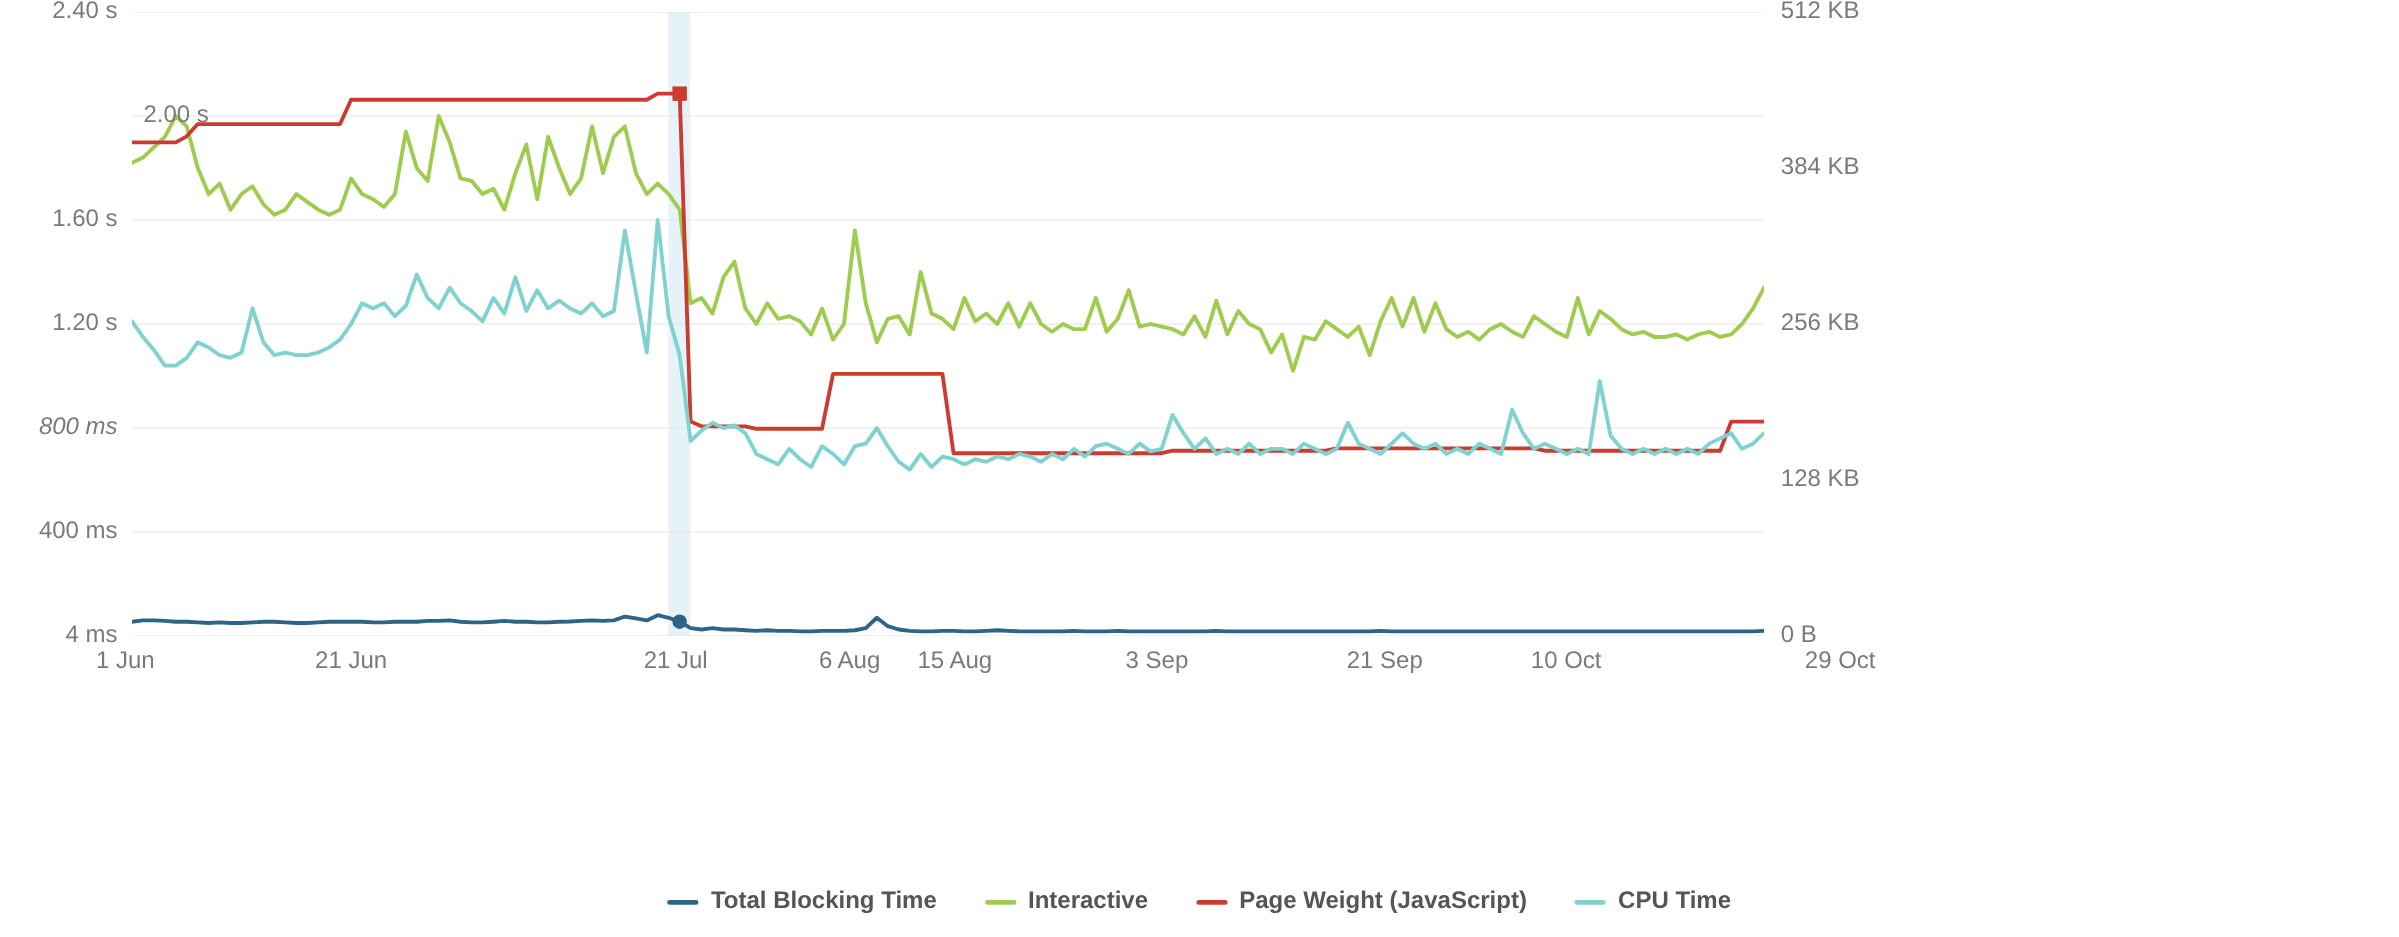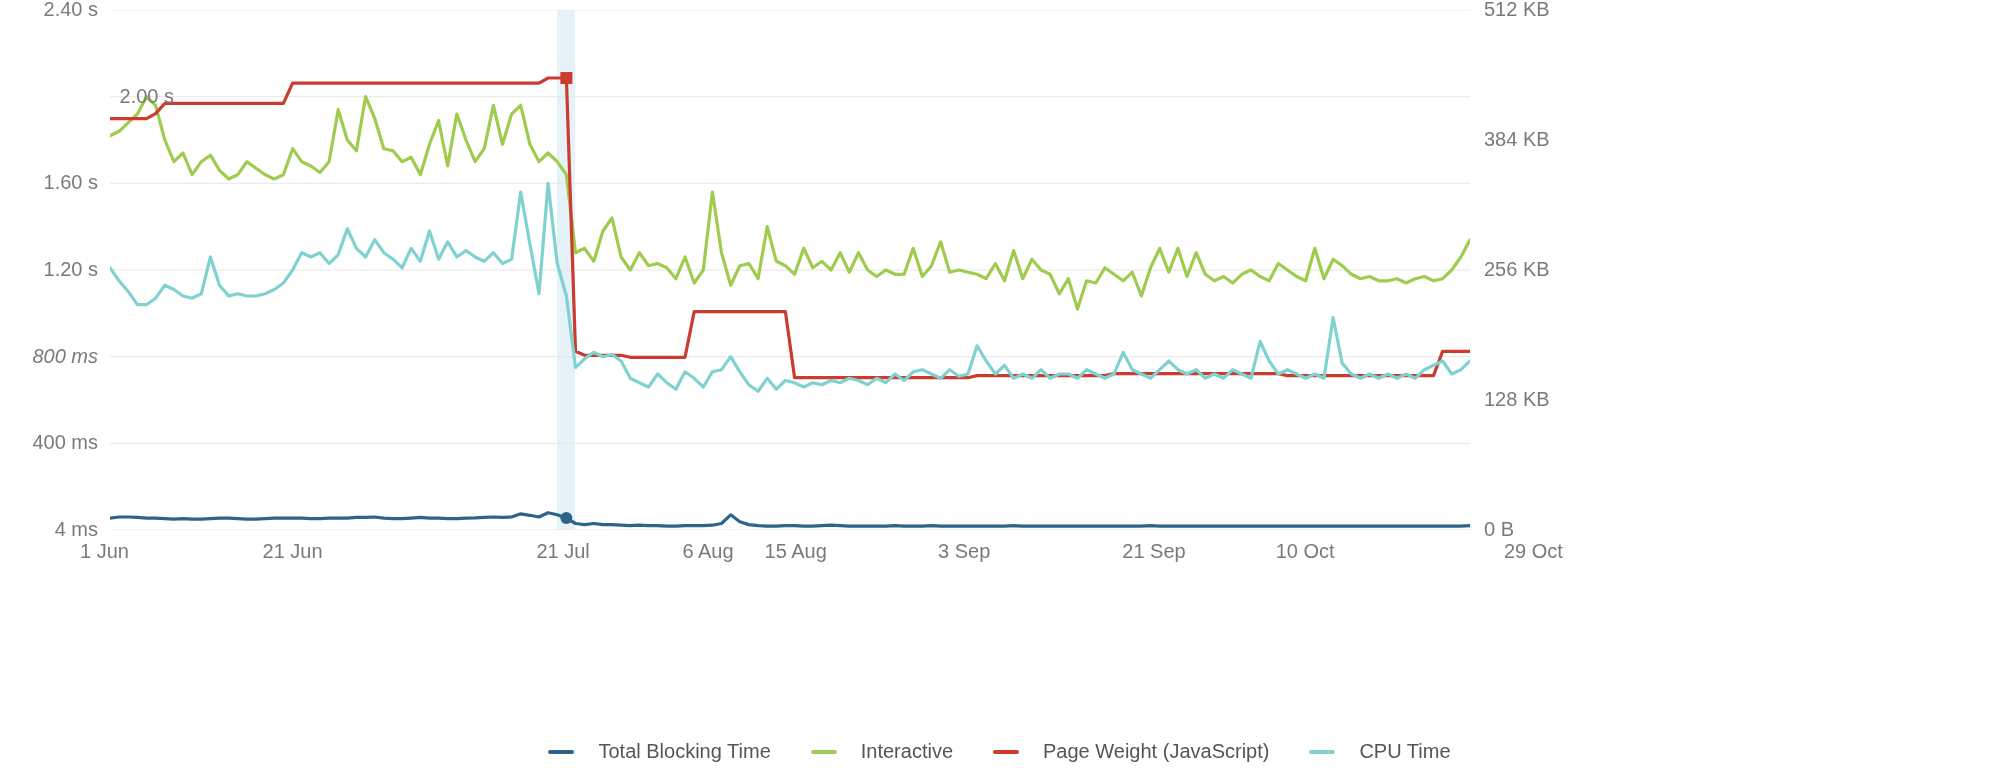--- a/index.html
+++ b/index.html
@@ -1,20 +1,20 @@
 <!DOCTYPE html>
 <html><head>
 <meta charset="utf-8">
 <style>
   html,body{margin:0;padding:0;background:#fff;font-family:"Lucida Grande","Helvetica Neue",Arial,sans-serif;color:#666;}
   .wrap{position:relative;width:1999px;height:781px;}
   .plot{position:absolute;left:110px;top:10px;width:1360px;height:520px;} 
   .label{position:absolute;font-size:20px;color:#7a7a7a;white-space:nowrap;}
   .legend{position:absolute;left:0;right:0;bottom:18px;display:flex;justify-content:center;gap:40px;font-size:20px;color:#555;}
-  .legend .item{display:flex;align-items:center;gap:24px;cursor:pointer;}
+  .legend .item{display:flex;align-items:center;gap:10px;cursor:pointer;font-weight:bold;}
   .swatch{width:26px;height:4px;border-radius:2px;}
   .hl{position:absolute;background:#cfe8f3;opacity:.55;}
   .grid line{stroke:#e6e6e6;stroke-width:1;}
   .series path{fill:none;stroke-width:3.2;stroke-linejoin:round;stroke-linecap:round;}
   .marker{ }
 </style>
 </head>
 <body>
 <div class="wrap">
 

